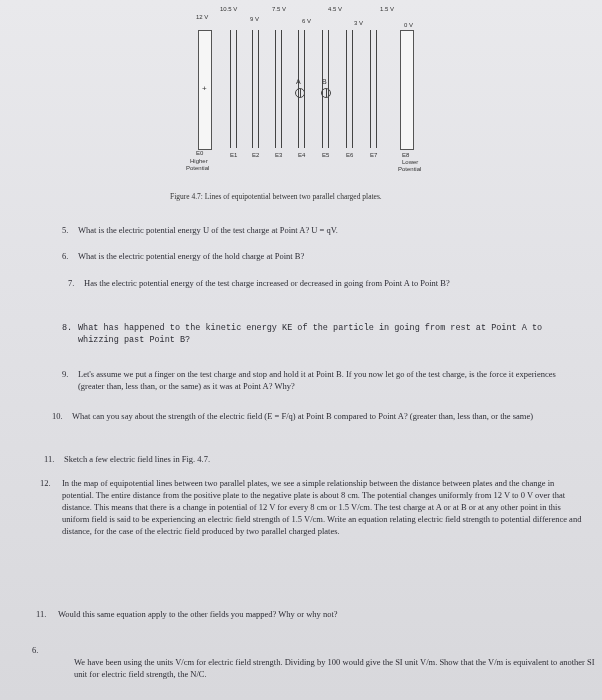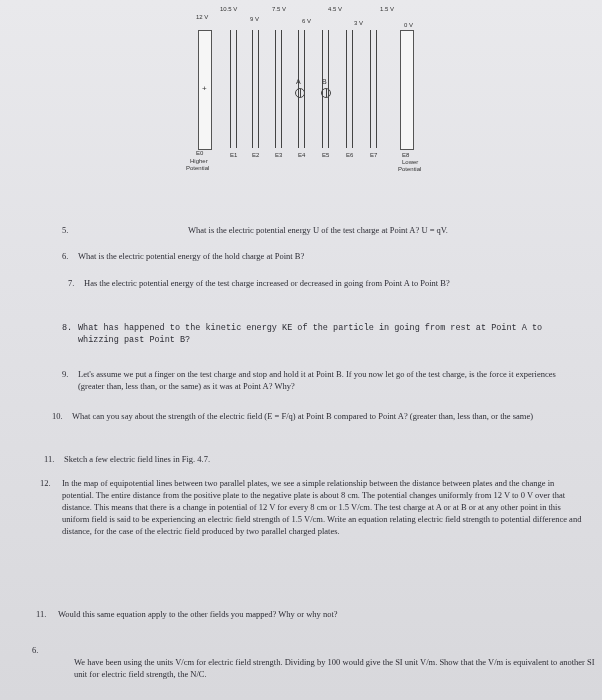--- a/index.html
+++ b/index.html
@@ -87,24 +87,25 @@
   <span class="elabel" style="left:322px;top:152px;">E5</span>
   <span class="elabel" style="left:346px;top:152px;">E6</span>
   <span class="elabel" style="left:370px;top:152px;">E7</span>
   <span class="elabel" style="left:402px;top:152px;">E8</span>
 
   <span class="elabel" style="left:190px;top:158px;">Higher</span>
   <span class="elabel" style="left:186px;top:165px;">Potential</span>
   <span class="elabel" style="left:402px;top:159px;">Lower</span>
   <span class="elabel" style="left:398px;top:166px;">Potential</span>
 
+  <span class="caption">Figure 4.7: Lines of equipotential between two parallel charged plates.</span>
 </div>
 
 <div class="q" style="left:62px;top:224px;width:500px;">
-  <span class="num">5.</span><span class="body" style="width:480px;text-align:center;">What is the electric potential energy U of the test charge at Point A? U = qV.</span>
+  <span class="num">5.</span><span class="body" style="width:480px;">What is the electric potential energy U of the test charge at Point A? U = qV.</span>
 </div>
 <div class="q" style="left:62px;top:250px;width:500px;">
   <span class="num">6.</span><span class="body" style="width:480px;">What is the electric potential energy of the hold charge at Point B?</span>
 </div>
 <div class="q" style="left:68px;top:277px;width:500px;">
   <span class="num">7.</span><span class="body" style="width:480px;">Has the electric potential energy of the test charge increased or decreased in going from Point A to Point B?</span>
 </div>
 <div class="q" style="left:62px;top:322px;width:505px;font-family:Liberation Mono, monospace;">
   <span class="num">8.</span><span class="body" style="width:488px;">What has happened to the kinetic energy KE of the particle in going from rest at Point A to whizzing past Point B?</span>
 </div>

